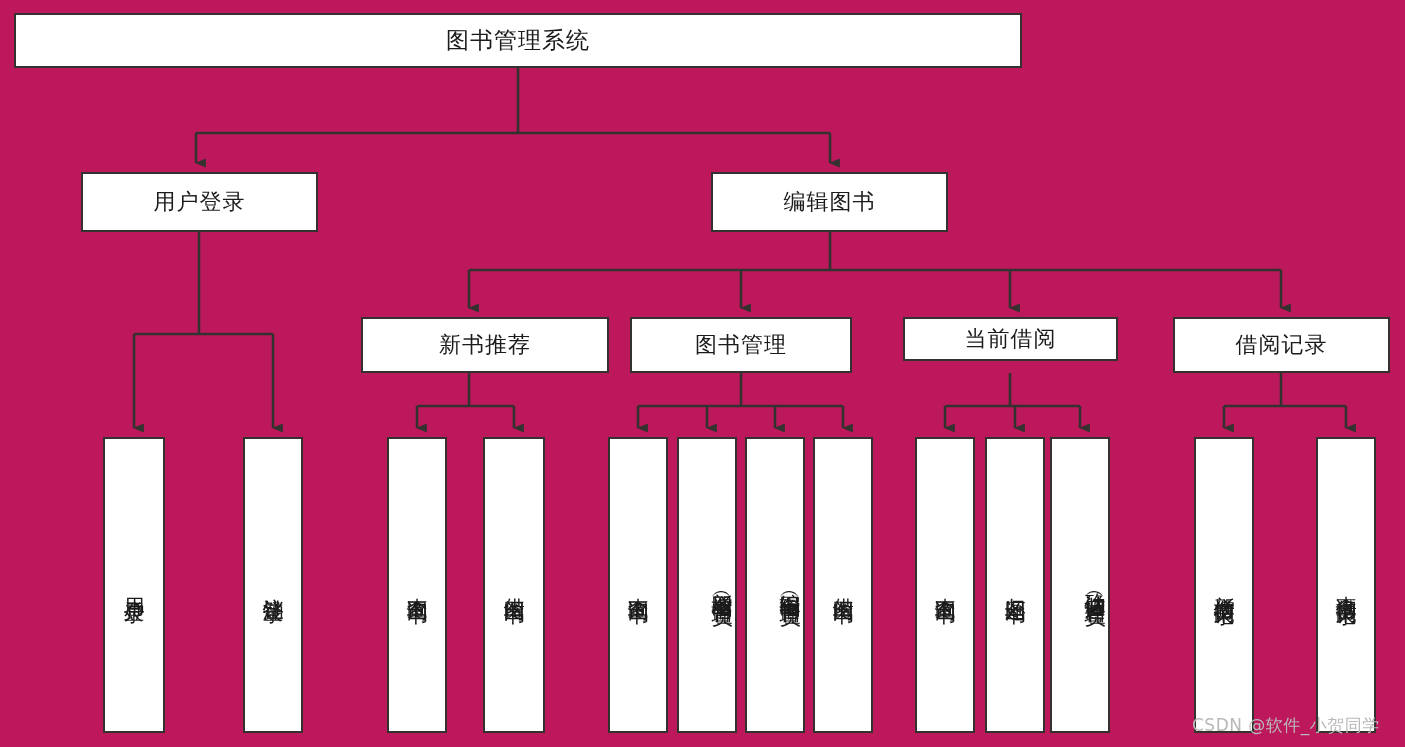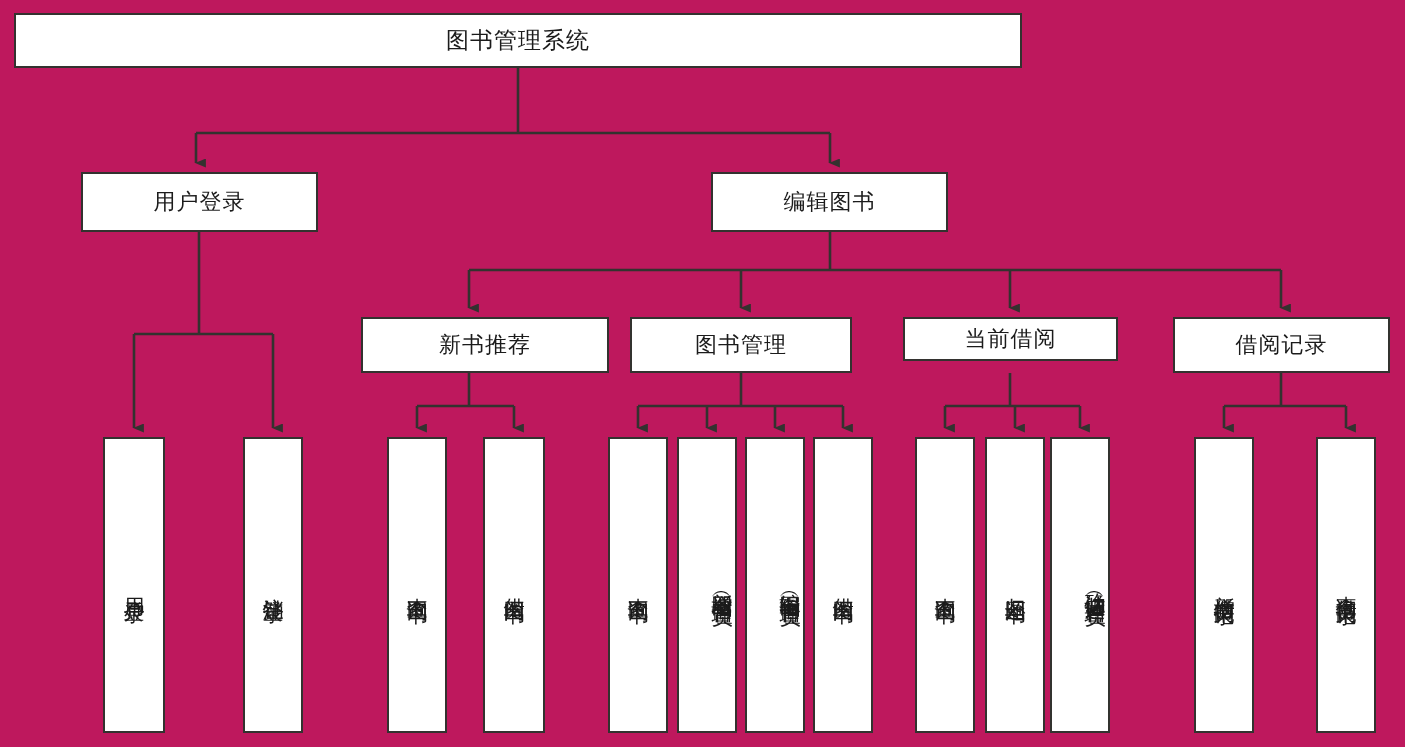--- a/index.html
+++ b/index.html
@@ -178,14 +178,15 @@
   <div class="node vert" style="left:1050px; top:437px; width:60px; height:296px;">
     <span>确认归还（管理员）</span>
   </div>
   <div class="node vert mid" style="left:1194px; top:437px; width:60px; height:296px;">
     <span>新增借阅记录</span>
   </div>
   <div class="node vert mid" style="left:1316px; top:437px; width:60px; height:296px;">
     <span>查询借阅记录</span>
   </div>
 
+  <div class="watermark" style="left:1192px; top:714px;">CSDN @软件_小贺同学</div>
 
 </div>
 
 </body></html>

